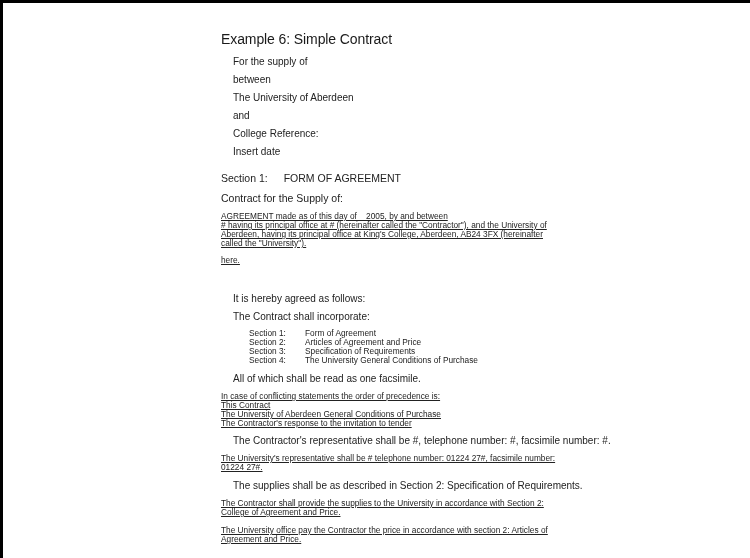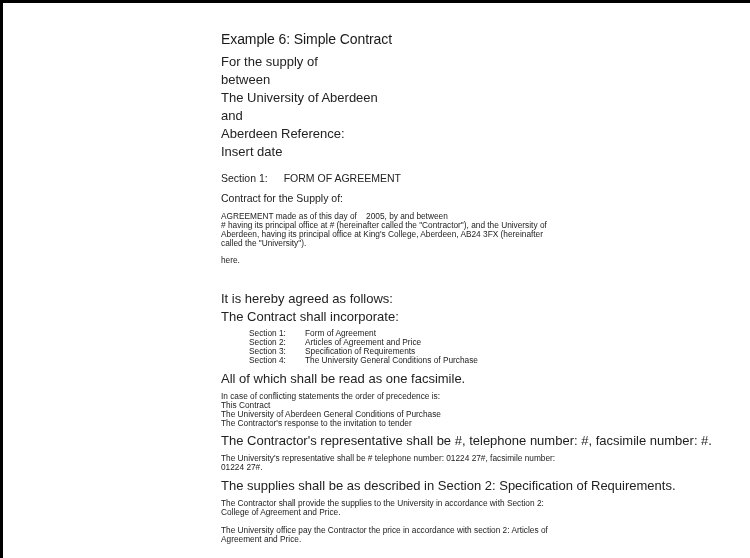--- a/index.html
+++ b/index.html
@@ -29,22 +29,22 @@
       position: absolute;
       left: 0;
       top: 28px;
       font-size: 14px;
       color: #1a1a1a;
       white-space: nowrap;
       letter-spacing: -0.1px;
     }
     .small {
       position: absolute;
-      left: 0;
-      font-size: 13px;
+      left: 12px;
+      font-size: 10px;
       line-height: 9px;
       white-space: nowrap;
       color: #222;
     }
     .sec-head {
       position: absolute;
       left: 0;
       font-size: 10.5px;
       white-space: nowrap;
       color: #222;
@@ -52,21 +52,21 @@
     }
     .sec-head .gap { display: inline-block; width: 16px; }
     .para {
       position: absolute;
       left: 0;
       width: 325px;
       font-size: 8.3px;
       line-height: 9px;
       color: #222;
     }
-    .para span.line { display: block; white-space: nowrap; }
+    .para span.line { display: block; white-space: nowrap; text-decoration: underline; }
     .incl {
       position: absolute;
       left: 28px;
       font-size: 8.3px;
       line-height: 9px;
       color: #222;
     }
     .incl .row { display: flex; white-space: nowrap; }
     .incl .row .k { width: 56px; }
   </style>
@@ -74,21 +74,21 @@
 <body>
 
 <div class="frame">
   <div class="page">
     <div class="title">Example 6: Simple Contract</div>
 
     <div class="small" style="top:54px">For the supply of</div>
     <div class="small" style="top:72px">between</div>
     <div class="small" style="top:90px">The University of Aberdeen</div>
     <div class="small" style="top:108px">and</div>
-    <div class="small" style="top:126px">Aberdeen Reference:</div>
+    <div class="small" style="top:126px">College Reference:</div>
     <div class="small" style="top:144px">Insert date</div>
 
     <div class="sec-head" style="top:169px">
       <span>Section 1:</span><span class="gap"></span><span>FORM OF AGREEMENT</span>
     </div>
 
     <div class="sec-head" style="top:189px">Contract for the Supply of:</div>
 
     <div class="para" style="top:209px">
       <span class="line" style="white-space:pre">AGREEMENT made as of this day of    2005, by and between</span>

